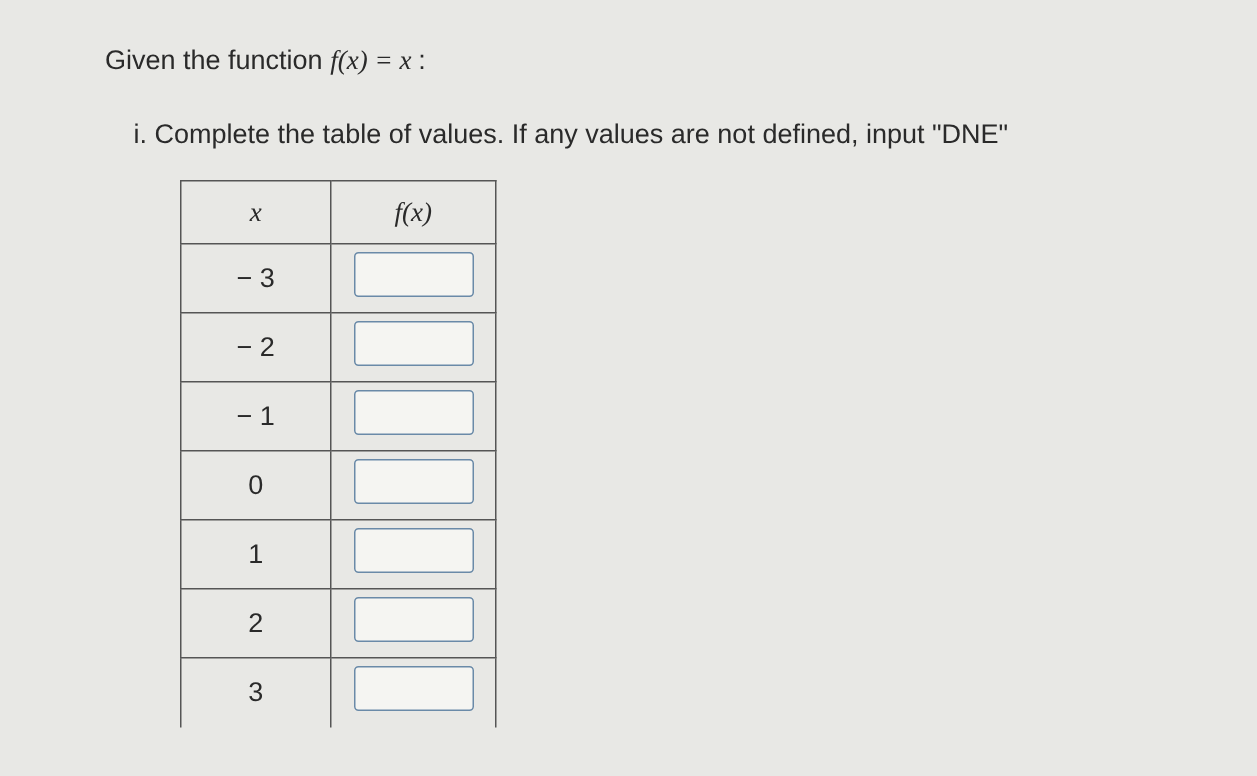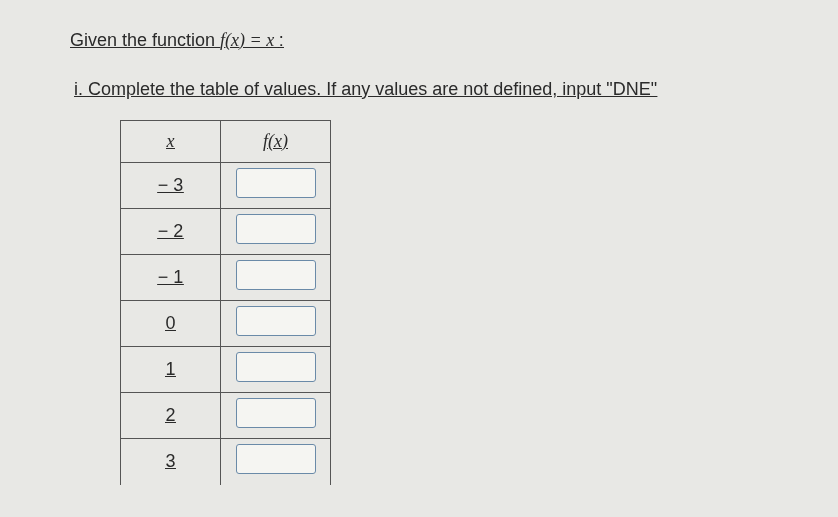--- a/index.html
+++ b/index.html
@@ -1,34 +1,33 @@
 <!DOCTYPE html>
 <html><head>
   <meta charset="utf-8">
   <style>
     * {
       box-sizing: border-box;
-      text-decoration: underline;
     }
     body {
       margin: 0;
       padding: 30px 70px;
       width: 838px;
       height: 517px;
       background: #e8e8e5;
       font-family: Arial, Helvetica, sans-serif;
       color: #2a2a2a;
       font-size: 18px;
       overflow: hidden;
     }
     .prompt {
       margin-bottom: 28px;
     }
     .instruction {
-      margin-left: 4px;
+      margin-left: 19px;
       margin-bottom: 20px;
     }
     .math-var {
       font-family: Georgia, 'Times New Roman', serif;
       font-style: italic;
     }
     .math-func {
       font-family: Georgia, 'Times New Roman', serif;
       font-style: italic;
     }

